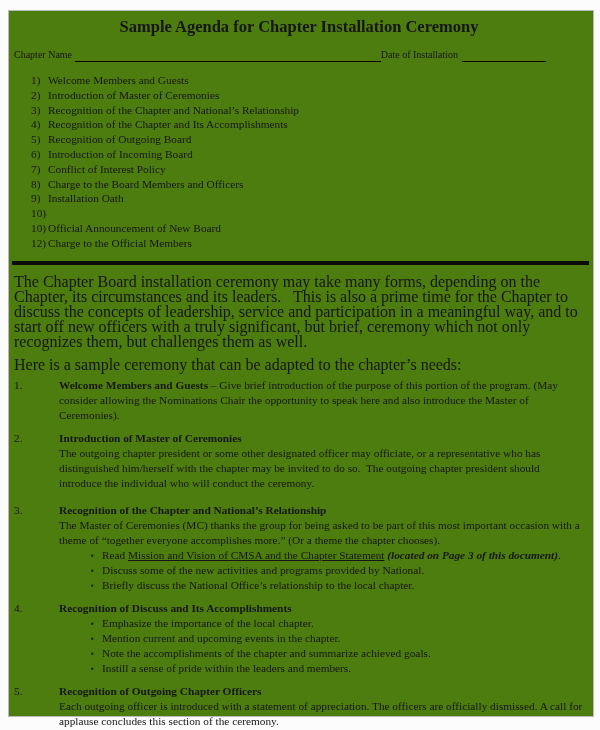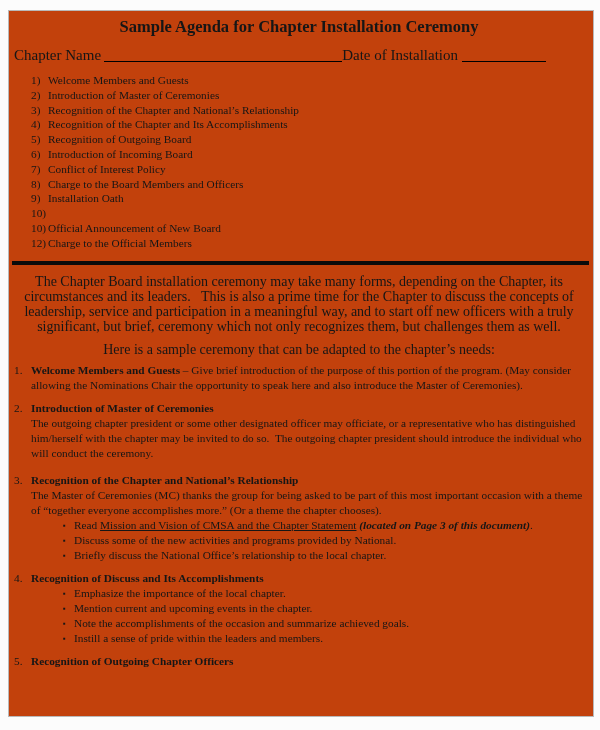--- a/index.html
+++ b/index.html
@@ -9,47 +9,47 @@
     font-family:"Liberation Serif", serif;
     color:#161616;
     position:relative;
     overflow:hidden;
   }
   .page {
     position:absolute; left:8px; top:10px;
     width:586px; height:707px;
     box-sizing:border-box;
     border:1px solid #b9b9b9;
-    background:#c2410c;
+    background:#4d7c0f;
     padding:3px 9px 0 5px;
   }
   .doc-title {
     font-size:16.5px; line-height:19px; font-weight:bold;
     text-align:center; margin:3px 0 0 0;
   }
   .fields {
     display:flex; align-items:flex-end;
     margin-top:12px;
-    font-size:15px; line-height:14px; white-space:nowrap;
+    font-size:10px; line-height:14px; white-space:nowrap;
   }
   .uline { border-bottom:1px solid #000; height:13px; }
   .u1 { flex:1; margin-left:3px; }
   .u2 { width:84px; margin-left:4px; margin-right:38px; }
   .agenda { margin-top:11px; padding-left:17px; font-size:11.3px; line-height:14.8px; }
   .agenda-row { display:flex; }
   .agenda-num { width:17px; flex:none; }
   .divider { height:4px; background:#0b0b0b; margin:10px -5px 0 -2px; }
-  .para { font-size:14px; line-height:15px; margin-top:9px; white-space:pre-wrap;text-align:center; }
+  .para { font-size:16px; line-height:15px; margin-top:9px; white-space:pre-wrap; }
   .leadin { margin-top:8px; }
   .sections { margin-top:6px; }
   .section { display:flex; margin-top:8px; font-size:11.3px; line-height:15px; }
   .section.s3 { margin-top:12px; }
   .sections .section:first-child { margin-top:0; }
   .sec-num { width:17px; flex:none; }
-  .sec-content { flex:1; }
+  .sec-content { flex:1;margin-left:28px; }
   .sec-title { font-weight:bold; }
   .sec-body { white-space:pre-wrap; }
   .bullet { display:flex; margin-left:32px; }
   .bullet-glyph { width:11px; flex:none; font-size:8px; line-height:15px; }
   .ul-seg { text-decoration:underline; }
   .it-seg { font-style:italic;font-weight:bold; }
 </style>
 </head>
 <body>
 
@@ -161,30 +161,31 @@
         <div class="bullet">
           <span class="bullet-glyph">▪</span>
           <span>Emphasize the importance of the local chapter.</span>
         </div>
         <div class="bullet">
           <span class="bullet-glyph">▪</span>
           <span>Mention current and upcoming events in the chapter.</span>
         </div>
         <div class="bullet">
           <span class="bullet-glyph">▪</span>
-          <span>Note the accomplishments of the occasion and summarize achieved goals.</span>
+          <span>Note the accomplishments of the chapter and summarize achieved goals.</span>
         </div>
         <div class="bullet">
           <span class="bullet-glyph">▪</span>
           <span>Instill a sense of pride within the leaders and members.</span>
         </div>
       </div>
     </div>
 
     <div class="section">
       <span class="sec-num">5.</span>
       <div class="sec-content">
         <div class="sec-title">Recognition of Outgoing Chapter Officers</div>
+        <div class="sec-body">Each outgoing officer is introduced with a statement of appreciation. The officers are officially dismissed. A call for applause concludes this section of the ceremony.</div>
       </div>
     </div>
 
   </div>
 </div>
 
 </body></html>

